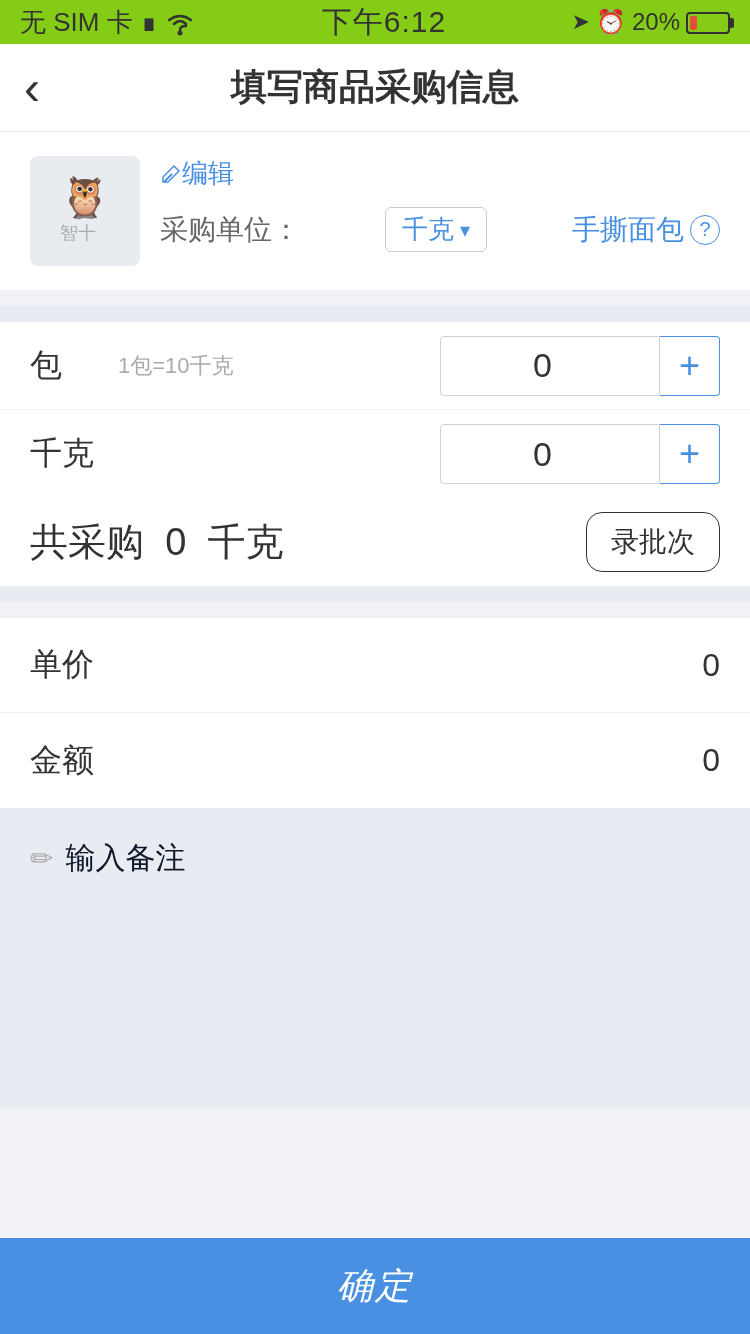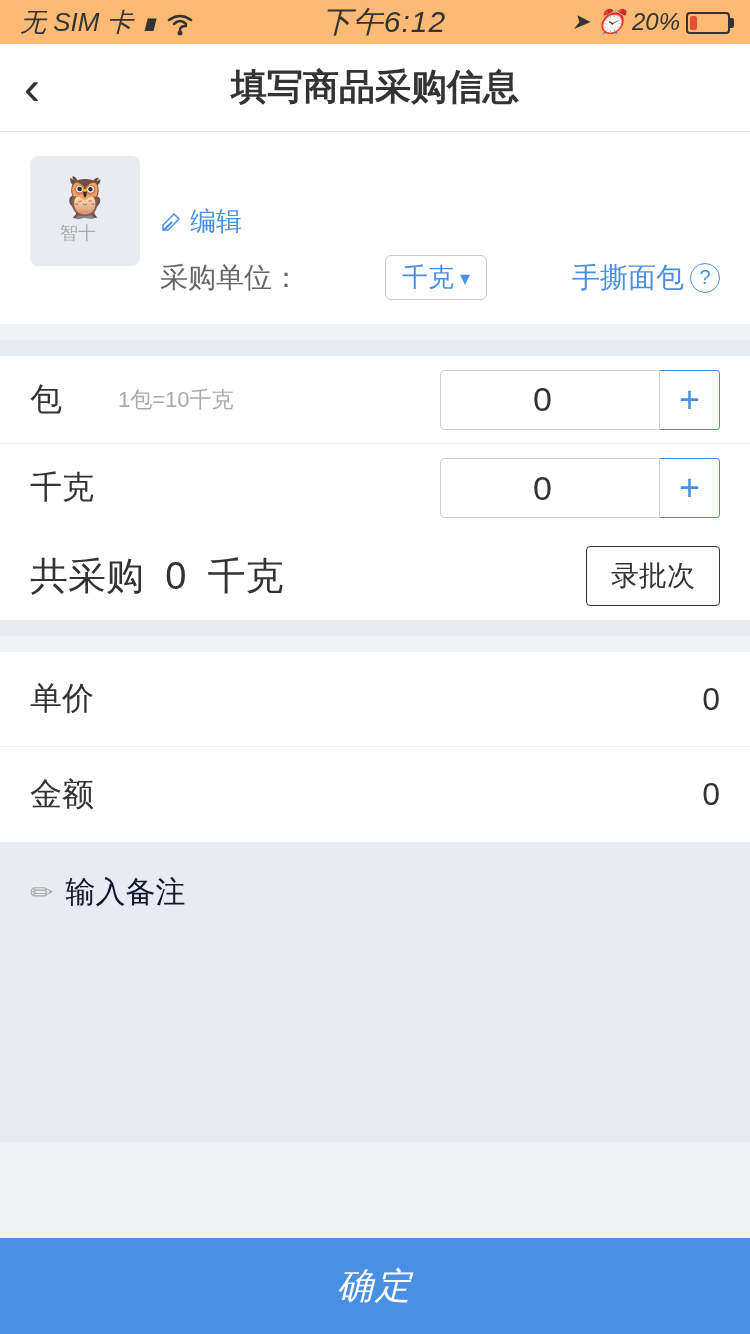--- a/index.html
+++ b/index.html
@@ -9,28 +9,27 @@
       min-height: 1334px;
       font-family: -apple-system, "PingFang SC", "Helvetica Neue", Arial, sans-serif;
       background: #f0f2f5;
       color: #333;
     }
 
     
     .status-bar {
       width: 100%;
       height: 44px;
-      background: #fdba74;
+      background: #84cc16;
       display: flex;
       align-items: center;
       justify-content: space-between;
       padding: 0 20px;
       font-size: 26px;
       font-weight: 500;
-      font-style: italic;
     }
     .status-left {
       display: flex;
       align-items: center;
       gap: 8px;
       font-size: 26px;
     }
     .status-center {
       font-size: 30px;
       font-weight: 500;
@@ -134,22 +133,21 @@
     .product-name {
       font-size: 32px;
       color: #333;
       font-weight: 500;
     }
     .edit-link {
       color: #4a90e2;
       font-size: 26px;
       display: flex;
       align-items: center;
-      gap: 8px;
-      margin-top: 48px;
+      gap: 0;
     }
     .product-unit-row {
       display: flex;
       justify-content: space-between;
       align-items: center;
     }
     .unit-label {
       font-size: 28px;
       color: #666;
     }
@@ -266,21 +264,21 @@
       background: #fff;
     }
     .summary-text {
       font-size: 38px;
       color: #333;
     }
     .record-btn {
       height: 60px;
       padding: 0 24px;
       border: 1px solid #333;
-      border-radius: 4px;
+      border-radius: 16px;
       background: #fff;
       font-size: 28px;
       color: #333;
       cursor: pointer;
       display: flex;
       align-items: center;
       justify-content: center;
     }
 
     

